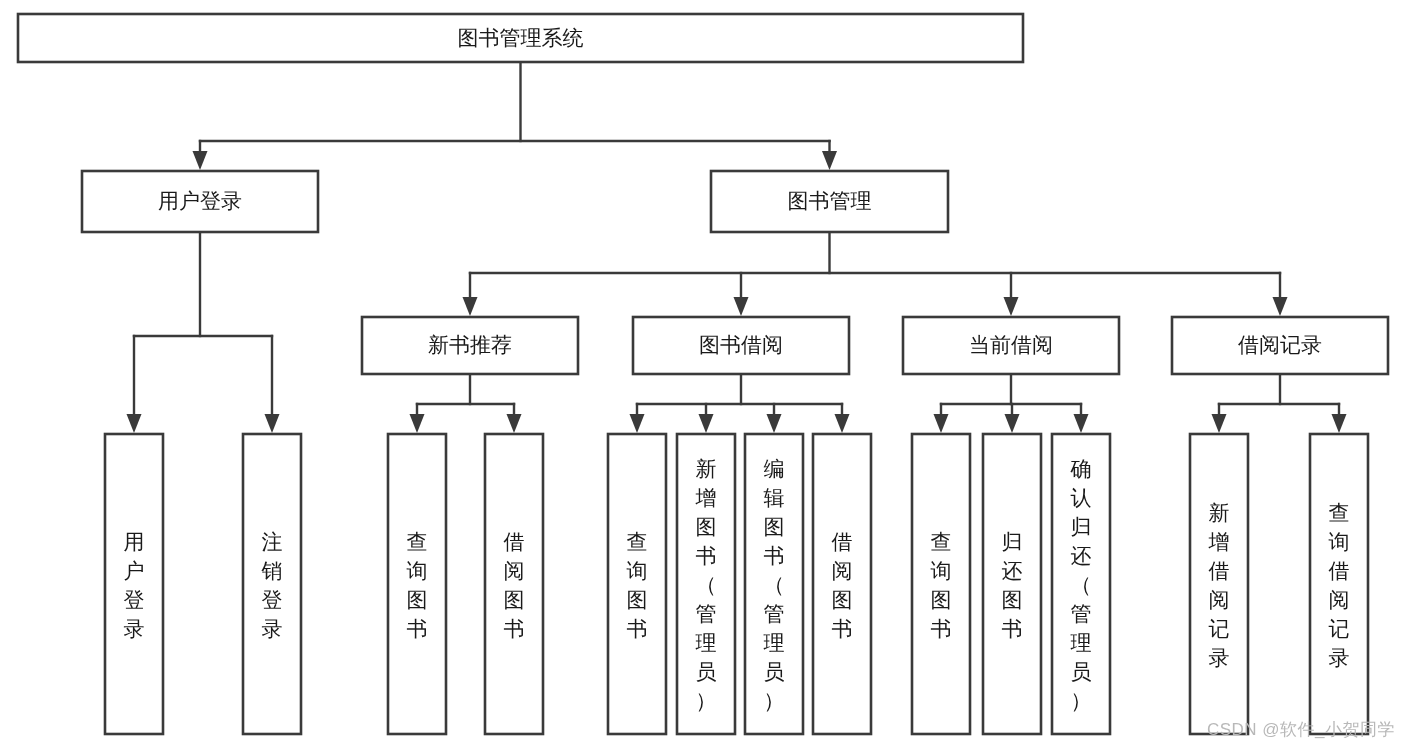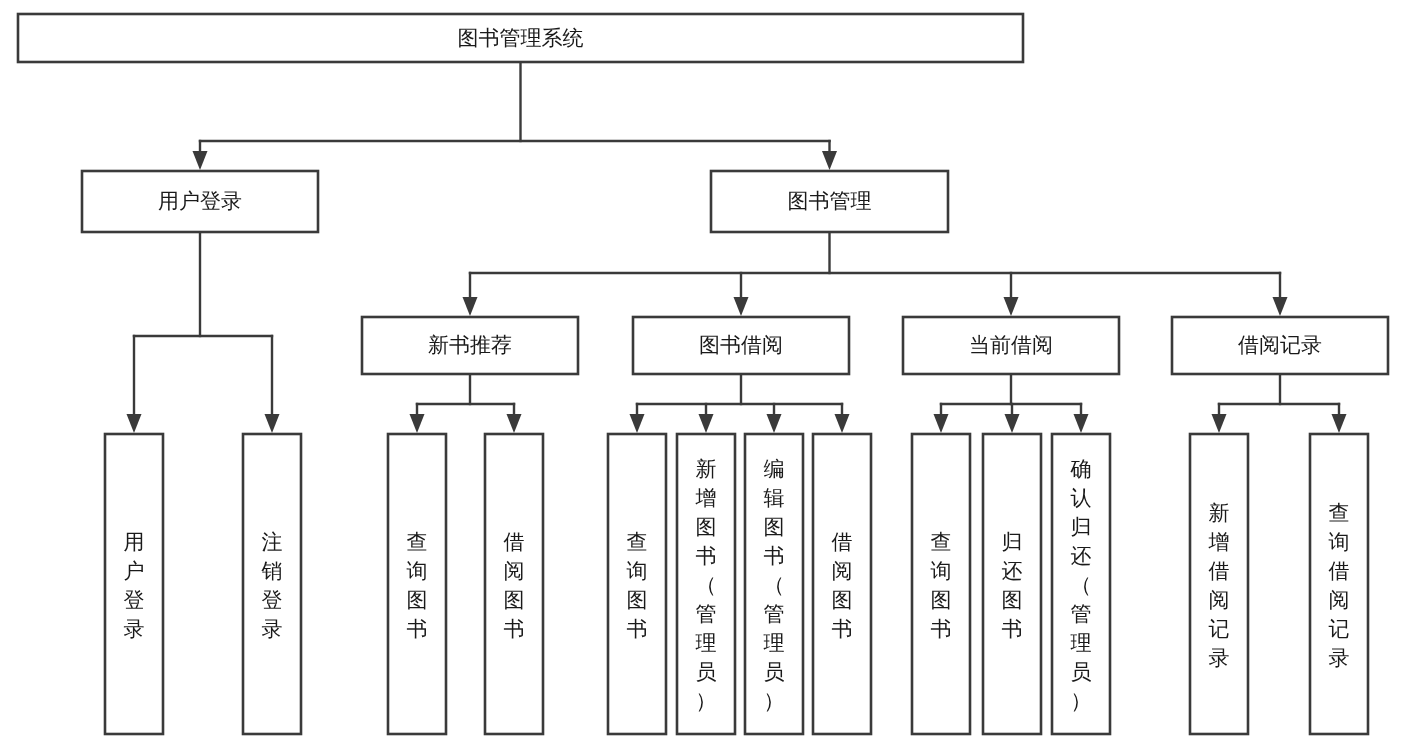--- a/index.html
+++ b/index.html
@@ -216,13 +216,14 @@
         <g>
           <rect class="node-box" x="1190" y="434" width="58" height="300"></rect>
           <text class="node-label-v" x="1219" y="519.62"><tspan x="1219" dy="0">新</tspan><tspan x="1219" dy="29">增</tspan><tspan x="1219" dy="29">借</tspan><tspan x="1219" dy="29">阅</tspan><tspan x="1219" dy="29">记</tspan><tspan x="1219" dy="29">录</tspan></text>
         </g>
         <g>
           <rect class="node-box" x="1310" y="434" width="58" height="300"></rect>
           <text class="node-label-v" x="1339" y="519.62"><tspan x="1339" dy="0">查</tspan><tspan x="1339" dy="29">询</tspan><tspan x="1339" dy="29">借</tspan><tspan x="1339" dy="29">阅</tspan><tspan x="1339" dy="29">记</tspan><tspan x="1339" dy="29">录</tspan></text>
         </g>
       </g>
   </svg>
+  <div class="watermark">CSDN @软件_小贺同学</div>
 </div>
 
 </body></html>

